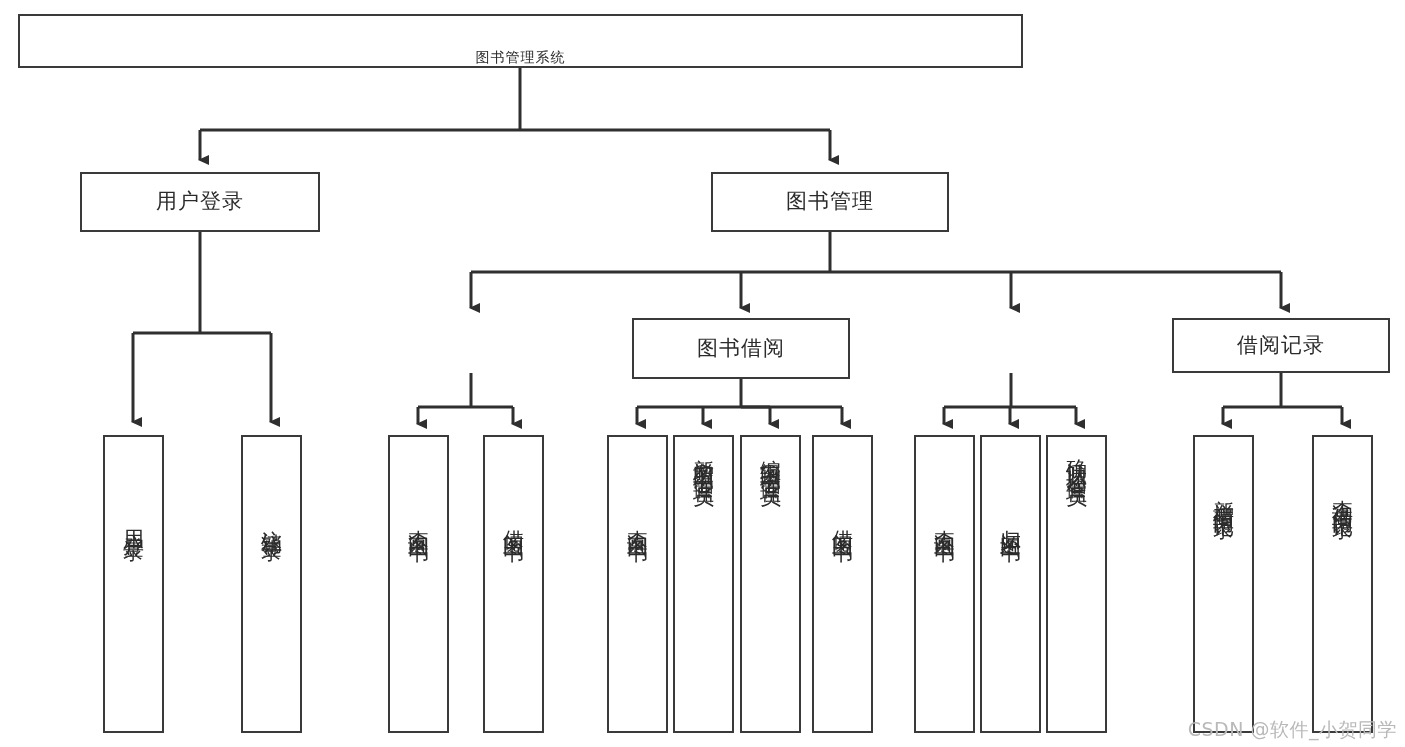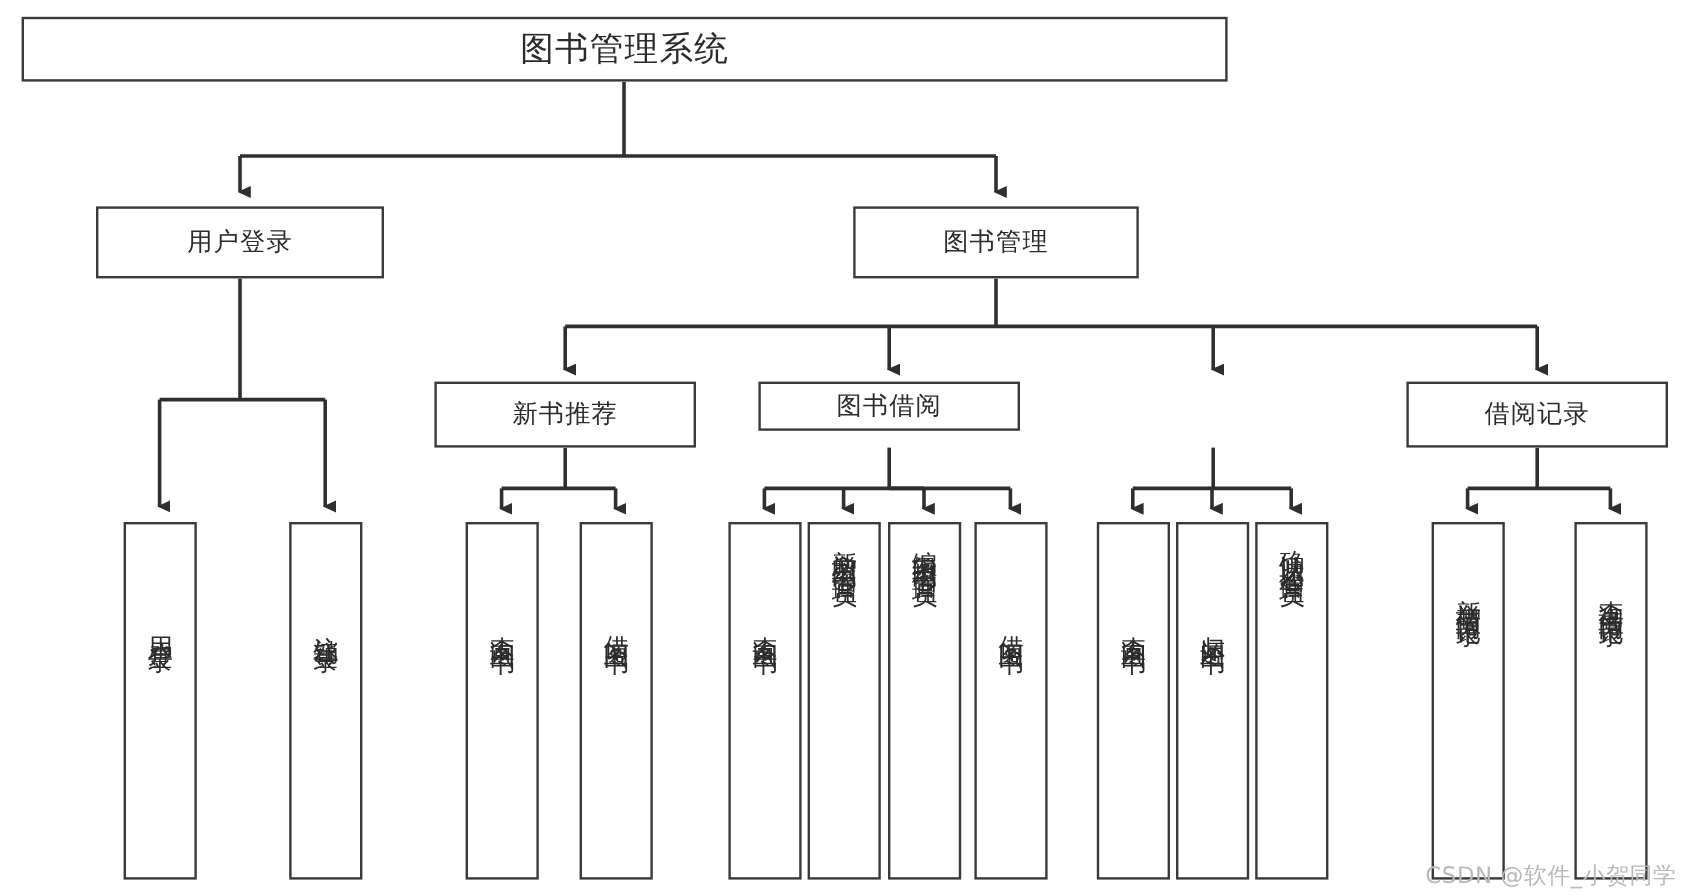--- a/index.html
+++ b/index.html
@@ -34,21 +34,22 @@
     align-items: center;
     justify-content: center;
     color: #2b2b2b;
   }
   .node.h {
     font-size: 21px;
     letter-spacing: 1px;
     line-height: 1.2;
   }
   .node.root {
-    font-size: 28px;
+    font-size: 14px;
+    align-items: flex-end;
   }
   .node.v {
     align-items: flex-start;
     justify-content: center;
     padding-top: 0;
   }
   .vtext {
     writing-mode: vertical-rl;
     text-orientation: upright;
     font-size: 21px;
@@ -127,24 +128,21 @@
     <span>图书管理系统</span>
   </div>
 
   <div class="node h" style="left:80px; top:172px; width:240px; height:60px;">
     <span>用户登录</span>
   </div>
   <div class="node h" style="left:711px; top:172px; width:238px; height:60px;text-align:center;">
     <span>图书管理</span>
   </div>
 
-  <div class="node h" style="left:362px; top:318px; width:218px; height:55px;">
-    <span>新书推荐</span>
-  </div>
-  <div class="node h" style="left:632px; top:318px; width:218px; height:41px;">
+  <div class="node h" style="left:632px; top:318px; width:218px; height:61px;">
     <span>图书借阅</span>
   </div>
   <div class="node h" style="left:1172px; top:318px; width:218px; height:55px;">
     <span>借阅记录</span>
   </div>
 
   <div class="node v" style="left:103px; top:435px; width:61px; height:298px;">
     <span class="vtext" style="margin-top:76px;">用户登录</span>
   </div>
   <div class="node v" style="left:241px; top:435px; width:61px; height:298px;">

